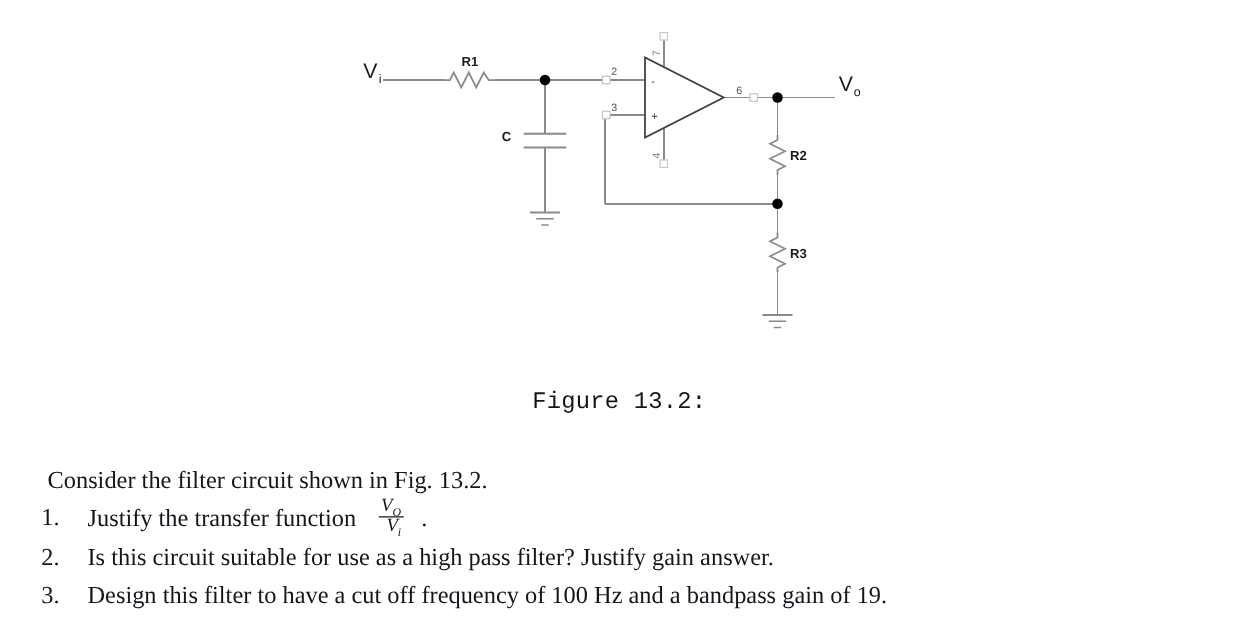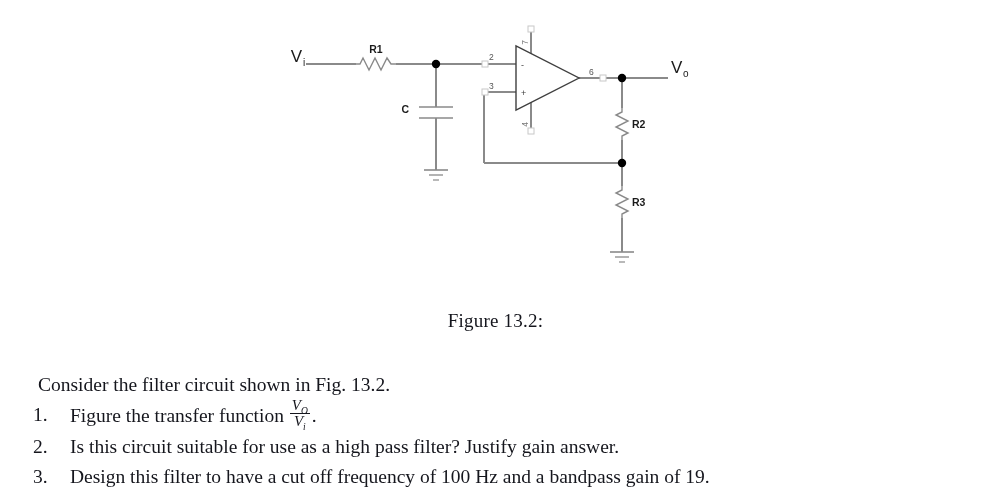--- a/index.html
+++ b/index.html
@@ -35,21 +35,21 @@
     top: 0;
   }
 
   .fig-caption {
     position: absolute;
     left: 0;
     top: 310px;
     width: 991px;
     text-align: center;
     font-size: 19px;
-    font-family: Liberation Serif, serif;
+    font-family: Liberation Mono, monospace;
     color: #15161d;
     letter-spacing: .2px;
   }
 
   
   #prose {
     position: absolute;
     left: 0;
     top: 370px;
     width: 991px;
@@ -72,25 +72,25 @@
   }
   .qnum {
     position: absolute;
     left: 33px;
     top: 0;
   }
   
   .frac {
     display: inline-block;
     vertical-align: -0.42em;
-    text-align: center;
+    text-align: right;
     font-style: italic;
     font-size: 15px;
     line-height: 1.02;
-    margin: 0 1px;
+    margin: 0 13px;
     position: relative;
     top: -2px;
   }
   .frac .num {
     display: block;
     padding: 0 2px;
     border-bottom: 1px solid #15161d;
   }
   .frac .den {
     display: block;
@@ -206,21 +206,21 @@
   </div>
 
   <div id="prose">
 
     <div class="intro-line">Consider the filter circuit shown in Fig. 13.2.</div>
 
     <ol class="qlist">
 
       <li class="qitem">
         <span class="qnum">1.</span>
-        <span>Figure the transfer function</span>
+        <span>Justify the transfer function</span>
         <span class="frac">
           <span class="num"><span>V</span><sub>O</sub></span>
           <span class="den"><span>V</span><sub>i</sub></span>
         </span><span class="after-frac">.</span>
       </li>
 
       <li class="qitem">
         <span class="qnum">2.</span>
         <span>Is this circuit suitable for use as a high pass filter? Justify gain answer.</span>
       </li>

